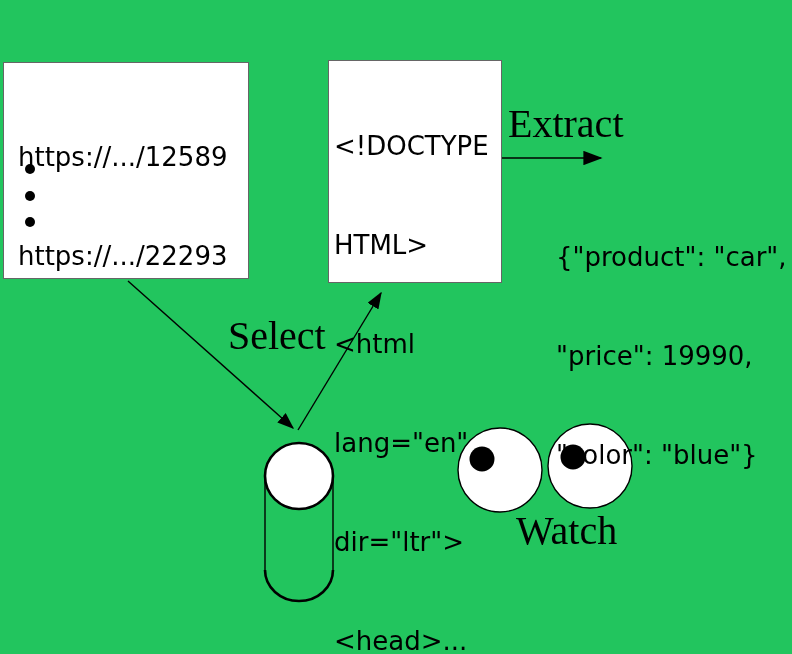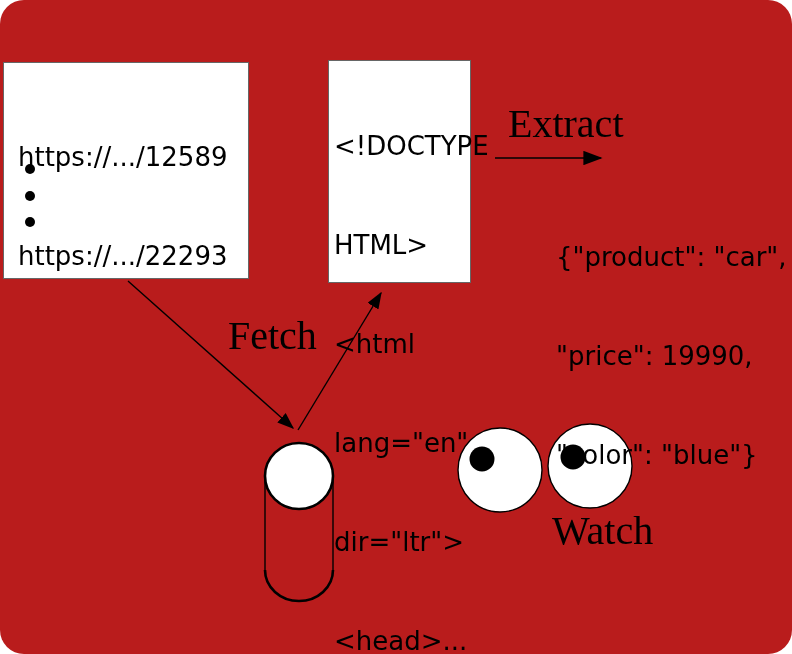--- a/index.html
+++ b/index.html
@@ -1,36 +1,35 @@
 <!DOCTYPE html>
 <html><head>
 <meta charset="utf-8">
 <style>
   html,body { margin:0; padding:0; background:#fff; }
   .canvas {
     position:relative;
     width:792px; height:654px;
-    background:#b91c1c;
+    background:#22c55e;
     font-family:"DejaVu Sans", sans-serif;
     color:#000;
     overflow:hidden;
-    border-radius:24px;
   }
   .shapes {
     position:absolute; left:0; top:0;
     width:792px; height:654px;
   }
   .box {
     position:absolute;
     border:1.5px solid #666;
     box-sizing:border-box;
     background:#fff;
   }
   .select-box { left:3px; top:62px; width:246px; height:217px; }
-  .html-box   { left:328px; top:60px; width:143px; height:223px; }
+  .html-box   { left:328px; top:60px; width:174px; height:223px; }
   .mono-text {
     font-family:"DejaVu Sans", sans-serif;
     font-size:26px;
     line-height:33px;
     white-space:pre;
   }
   .url-lines  { position:absolute; left:14px; top:12px; }
   .code-lines { position:absolute; left:5px;  top:3px; }
   .bullet {
     position:absolute;
@@ -45,21 +44,21 @@
   .serif-label {
     position:absolute;
     font-family:Liberation Serif, serif;
     font-size:40px;
     line-height:40px;
     white-space:pre;
   }
   .select-label  { top:173px; left:0; width:100%; text-align:center; }
   .fetch-label   { left:228px; top:316px; }
   .extract-label { left:508px; top:104px; }
-  .watch-label   { left:516px; top:511px;margin-left:36px; }
+  .watch-label   { left:516px; top:511px; }
   .json-output {
     position:absolute;
     left:556px; top:175px;
     font-size:26px;
     line-height:33px;
     white-space:pre;
   }
 </style>
 </head>
 <body>
@@ -108,21 +107,21 @@
     <div class="mono-text code-lines">
       <div>&lt;!DOCTYPE</div>
       <div>HTML&gt;</div>
       <div>&lt;html</div>
       <div>lang="en"</div>
       <div>dir="ltr"&gt;</div>
       <div>&lt;head&gt;...</div>
     </div>
   </div>
 
-  <div class="serif-label fetch-label">Fetch</div>
+  <div class="serif-label fetch-label">Select</div>
   <div class="serif-label extract-label">Extract</div>
   <div class="serif-label watch-label">Watch</div>
 
   <div class="json-output">
     <div>{"product": "car",</div>
     <div>"price": 19990,</div>
     <div>"color": "blue"}</div>
   </div>
 
 </div>

